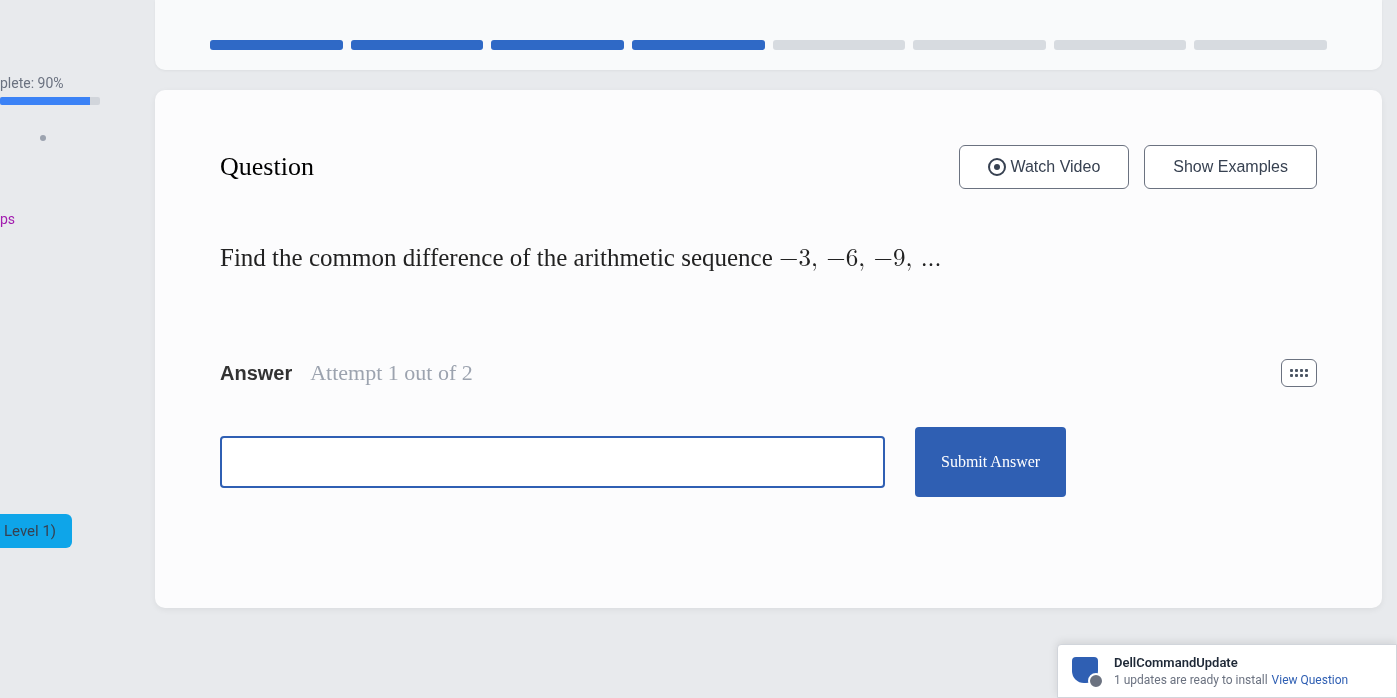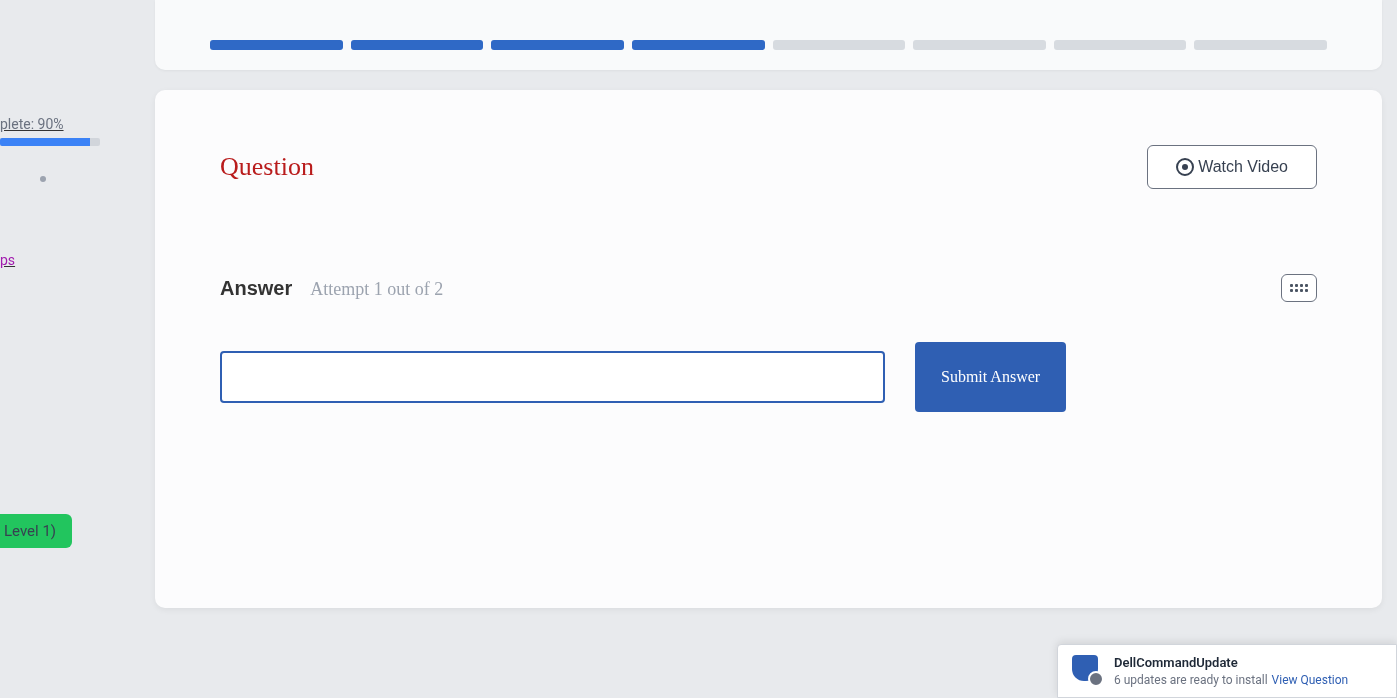--- a/index.html
+++ b/index.html
@@ -11,22 +11,21 @@
     overflow: hidden;
     position: relative;
     color: #333;
   }
   .sidebar {
     position: absolute;
     left: 0;
     top: 0;
     width: 130px;
     height: 100%;
-    padding-top: 116px;
-    text-decoration: underline;
+    padding-top: 75px;
   }
   .complete-label {
     font-size: 14px;
     color: #6b7280;
     padding-left: 0;
     text-align: left;
   }
   .complete-bar {
     width: 100px;
     height: 8px;
@@ -50,21 +49,21 @@
   }
   .ps-label {
     margin-top: 70px;
     color: #a21caf;
     font-size: 14px;
   }
   .level-badge {
     position: absolute;
     left: 0;
     bottom: 150px;
-    background: #22c55e;
+    background: #0ea5e9;
     color: #374151;
     font-size: 15px;
     padding: 8px 16px 8px 4px;
     border-radius: 0 6px 6px 0;
   }
   .topbar {
     position: absolute;
     left: 155px;
     right: 15px;
     top: 0;
@@ -97,21 +96,21 @@
   }
   .q-header {
     display: flex;
     align-items: center;
     justify-content: space-between;
     gap: 15px;
   }
   .q-title {
     font-family: Georgia, "Times New Roman", serif;
     font-size: 26px;
-    color: #b91c1c;
+    color: #000000;
     flex: 1;
   }
   .btn-outline {
     border: 1.5px solid #6b7280;
     background: #fff;
     color: #374151;
     font-size: 16px;
     padding: 12px 28px;
     border-radius: 6px;
     cursor: pointer;
@@ -150,21 +149,21 @@
     justify-content: space-between;
   }
   .answer-label {
     font-family: Liberation Sans, sans-serif;
     font-size: 20px;
     font-weight: bold;
     color: #333;
   }
   .attempt-label {
     font-family: Georgia, serif;
-    font-size: 18px;
+    font-size: 22px;
     color: #9ca3af;
     margin-left: 14px;
     font-weight: normal;
   }
   .keypad-btn {
     border: 1.5px solid #6b7280;
     border-radius: 6px;
     width: 36px;
     height: 28px;
     display: inline-flex;
@@ -213,21 +212,21 @@
     right: 0;
     bottom: 0;
     width: 340px;
     background: #fff;
     border: 1px solid #d1d5db;
     border-radius: 4px 0 0 0;
     padding: 10px 14px;
     box-shadow: 0 -2px 8px rgba(0,0,0,0.1);
     display: flex;
     gap: 12px;
-    align-items: flex-start;
+    align-items: flex-end;
   }
   .toast-icon {
     position: relative;
     width: 30px;
     height: 30px;
     flex-shrink: 0;
   }
   .toast-icon .shield {
     width: 26px;
     height: 26px;
@@ -288,22 +287,28 @@
 <div class="card">
 
   <div class="q-header">
     <div class="q-title">Question</div>
     <button class="btn-outline">
       <span class="play-circle">
           <span class="play-dot"></span>
         </span>
       <span>Watch Video</span>
     </button>
-  </div>
-
+    <button class="btn-outline">
+      <span>Show Examples</span>
+    </button>
+  </div>
+
+  <div class="q-body">
+    <span>Find the common difference of the arithmetic sequence </span><span class="math">−3, −6, −9, ...</span>
+  </div>
 
   <div class="answer-row">
     <div>
       <span class="answer-label">Answer</span>
       <span class="attempt-label">Attempt 1 out of 2</span>
     </div>
     <div class="keypad-btn">
       <span class="keypad-dots">
         <span></span>
           <span></span>
@@ -325,16 +330,16 @@
 </div>
 
 <div class="toast">
   <div class="toast-icon">
     <div class="shield"></div>
     <div class="gear"></div>
   </div>
   <div class="toast-body">
     <div class="toast-title">DellCommandUpdate</div>
     <div class="toast-sub">
-      <span>6 updates are ready to install</span><span class="toast-link">View Question</span>
+      <span>1 updates are ready to install</span><span class="toast-link">View Question</span>
     </div>
   </div>
 </div>
 
 </body></html>

